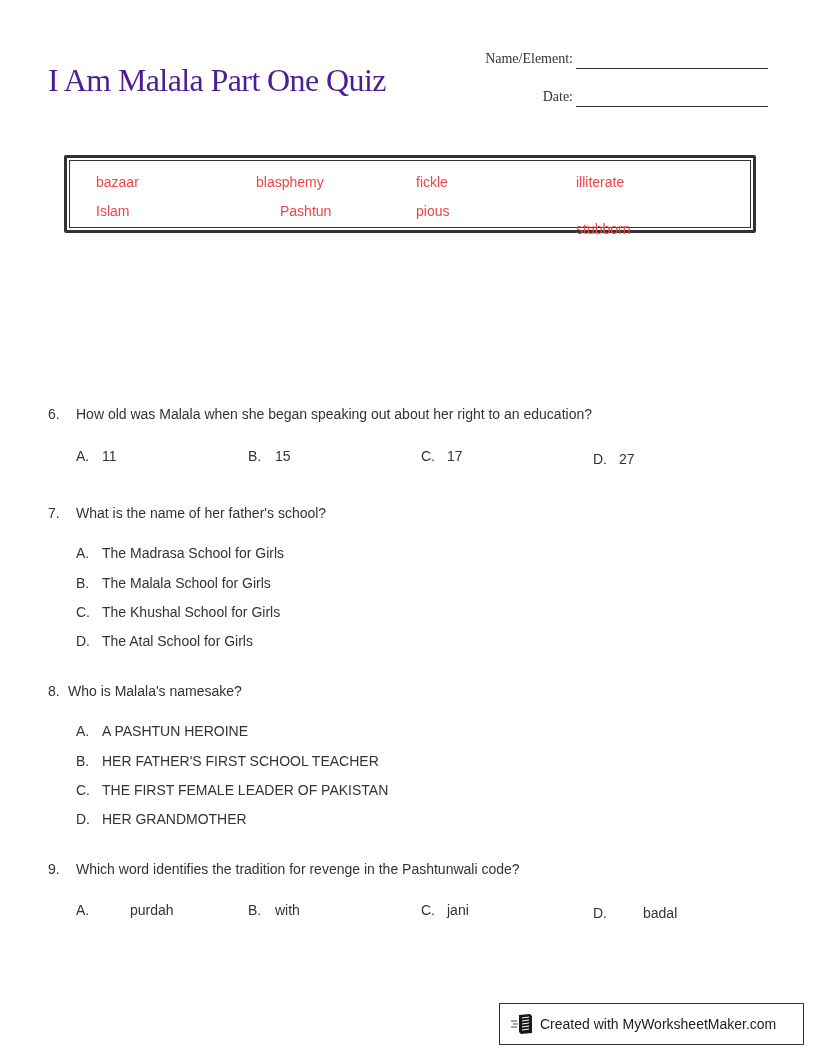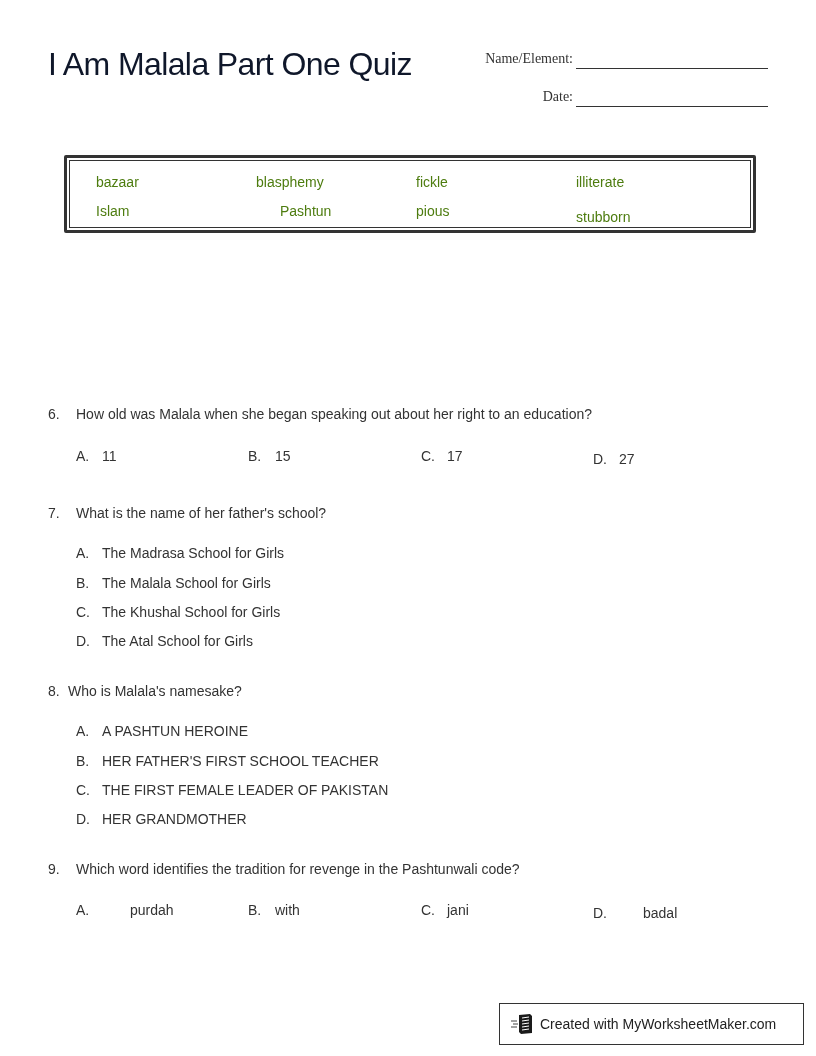--- a/index.html
+++ b/index.html
@@ -12,27 +12,27 @@
       height: 1056px;
       position: relative;
       overflow: hidden;
       font-family: "DejaVu Sans", "Liberation Sans", sans-serif;
       color: #262626;
     }
     .abs { position: absolute; }
 
     .title {
       left: 48px;
-      top: 46px;
+      top: 62px;
       font-size: 32px;
       font-weight: normal;
       letter-spacing: -0.6px;
-      color: #0f172a;
-      white-space: nowrap;
-      font-family: Liberation Sans, sans-serif;
+      color: #4c1d95;
+      white-space: nowrap;
+      font-family: Liberation Serif, serif;
     }
 
     .field-label {
       font-size: 14px;
       color: #333;
       text-align: right;
       white-space: nowrap;
       font-family: Liberation Serif, serif;
     }
     .field-line {
@@ -53,21 +53,21 @@
     .wordbank-inner {
       width: 100%;
       height: 100%;
       border: 1px solid #333;
       box-sizing: border-box;
       position: relative;
     }
     .word {
       position: absolute;
       font-size: 14px;
-      color: #4d7c0f;
+      color: #ef4444;
       white-space: nowrap;
       font-family: "Liberation Sans", sans-serif;
     }
 
     .q-num, .q-text, .opt-letter, .opt-text {
       position: absolute;
       font-size: 14px;
       color: #333;
       white-space: nowrap;
       font-family: "Liberation Sans", sans-serif;
@@ -109,21 +109,21 @@
 
 <div class="abs wordbank">
   <div class="wordbank-inner">
     <span class="word" style="left:26px; top:13px;">bazaar</span>
     <span class="word" style="left:186px; top:13px;">blasphemy</span>
     <span class="word" style="left:346px; top:13px;">fickle</span>
     <span class="word" style="left:506px; top:13px;">illiterate</span>
     <span class="word" style="left:26px; top:42px;">Islam</span>
     <span class="word" style="left:186px; top:42px;margin-left:24px;">Pashtun</span>
     <span class="word" style="left:346px; top:42px;">pious</span>
-    <span class="word" style="left:506px; top:48px;">stubborn</span>
+    <span class="word" style="left:506px; top:60px;">stubborn</span>
   </div>
 </div>
 
 <div>
   <span class="q-num" style="left:48px; top:406px;">6.</span>
   <span class="q-text" style="left:76px; top:406px;">How old was Malala when she began speaking out about her right to an education?</span>
 
   <span class="opt-letter" style="left:76px; top:448px;">A.</span>
   <span class="opt-text" style="left:102px; top:448px;">11</span>
 

